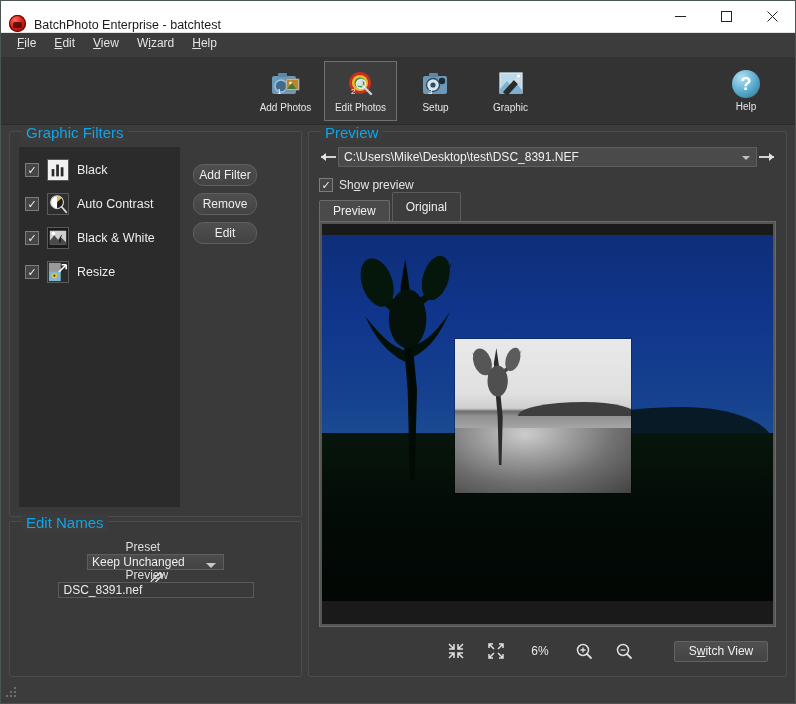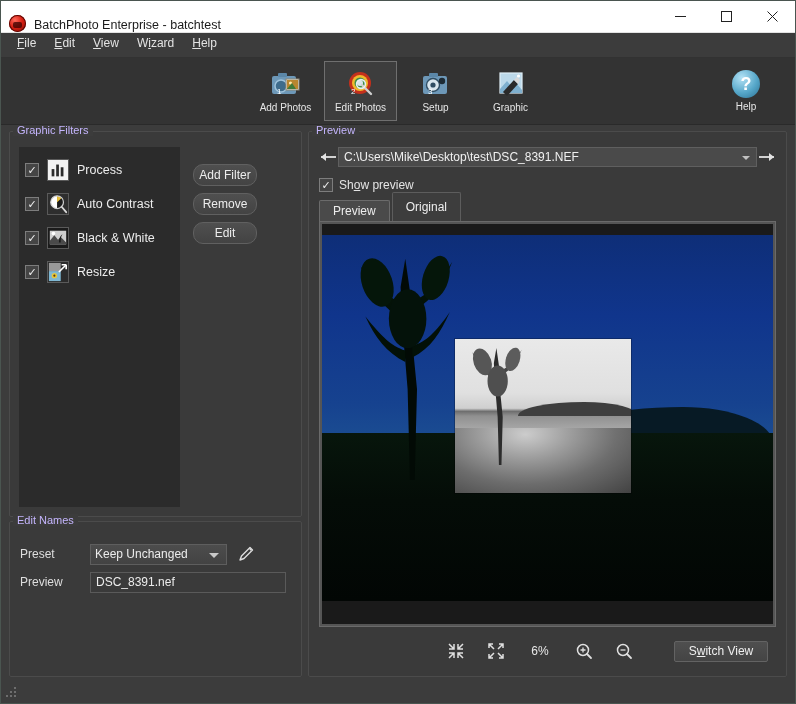--- a/index.html
+++ b/index.html
@@ -155,25 +155,25 @@
   .group {
     position: relative;
     border: 1px solid #4b4b4b;
     border-radius: 2px;
     box-sizing: border-box;
     background: #3a3a3a;
   }
   .group-title {
     position: absolute;
     top: -8px;
-    left: 3px;
+    left: 12px;
     padding: 0 4px;
     background: #3c3c3c;
-    font-size: 11px;
-    color: #c4b5fd;
+    font-size: 15px;
+    color: #0ea5e9;
     white-space: nowrap;
   }
 
   
   .filters-group { height: 386px; }
   .filters-inner {
     display: flex;
     padding: 14px 8px 8px 8px;
     gap: 12px;
     height: 100%;
@@ -234,21 +234,21 @@
     white-space: nowrap;
   }
 
   
   .names-group { flex: 1 1 auto; min-height: 0; }
   .names-inner { padding: 18px 10px 10px 10px; }
   .names-row {
     display: flex;
     align-items: center;
     height: 28px;
-    gap: 10px;
+    flex-direction: column;
   }
   .names-label { width: 60px; font-size: 12px; color: #dedede; }
   .combo {
     width: 137px; height: 21px;
     background: linear-gradient(#4c4c4c, #434343);
     border: 1px solid #5e5e5e;
     box-sizing: border-box;
     display: flex;
     align-items: center;
     padding: 0 4px;
@@ -581,21 +581,21 @@
             <div class="filter-row">
               <div class="chk">✓</div>
               <div class="filter-icon">
                 <svg viewBox="0 0 22 22" width="20" height="20">
                   <rect width="22" height="22" fill="#f2f2f2"></rect>
                   <rect x="4" y="10" width="3" height="8" fill="#2b2b2b"></rect>
                   <rect x="9" y="5" width="3" height="13" fill="#2b2b2b"></rect>
                   <rect x="14" y="8" width="3" height="10" fill="#2b2b2b"></rect>
                 </svg>
               </div>
-              <div class="filter-name">Process</div>
+              <div class="filter-name">Black</div>
             </div>
 
             <div class="filter-row">
               <div class="chk">✓</div>
               <div class="filter-icon">
                 <svg viewBox="0 0 22 22" width="20" height="20">
                   <rect width="22" height="22" fill="#2e2e2e"></rect>
                   <circle cx="10" cy="9" r="7" fill="#ffffff"></circle>
                   <path d="M10 2 A7 7 0 0 1 10 16 Z" fill="#1c1c1c"></path>
                   <path d="M10 2 A7 7 0 0 1 15 4.5 L10 9 Z" fill="#e8c03c"></path>

